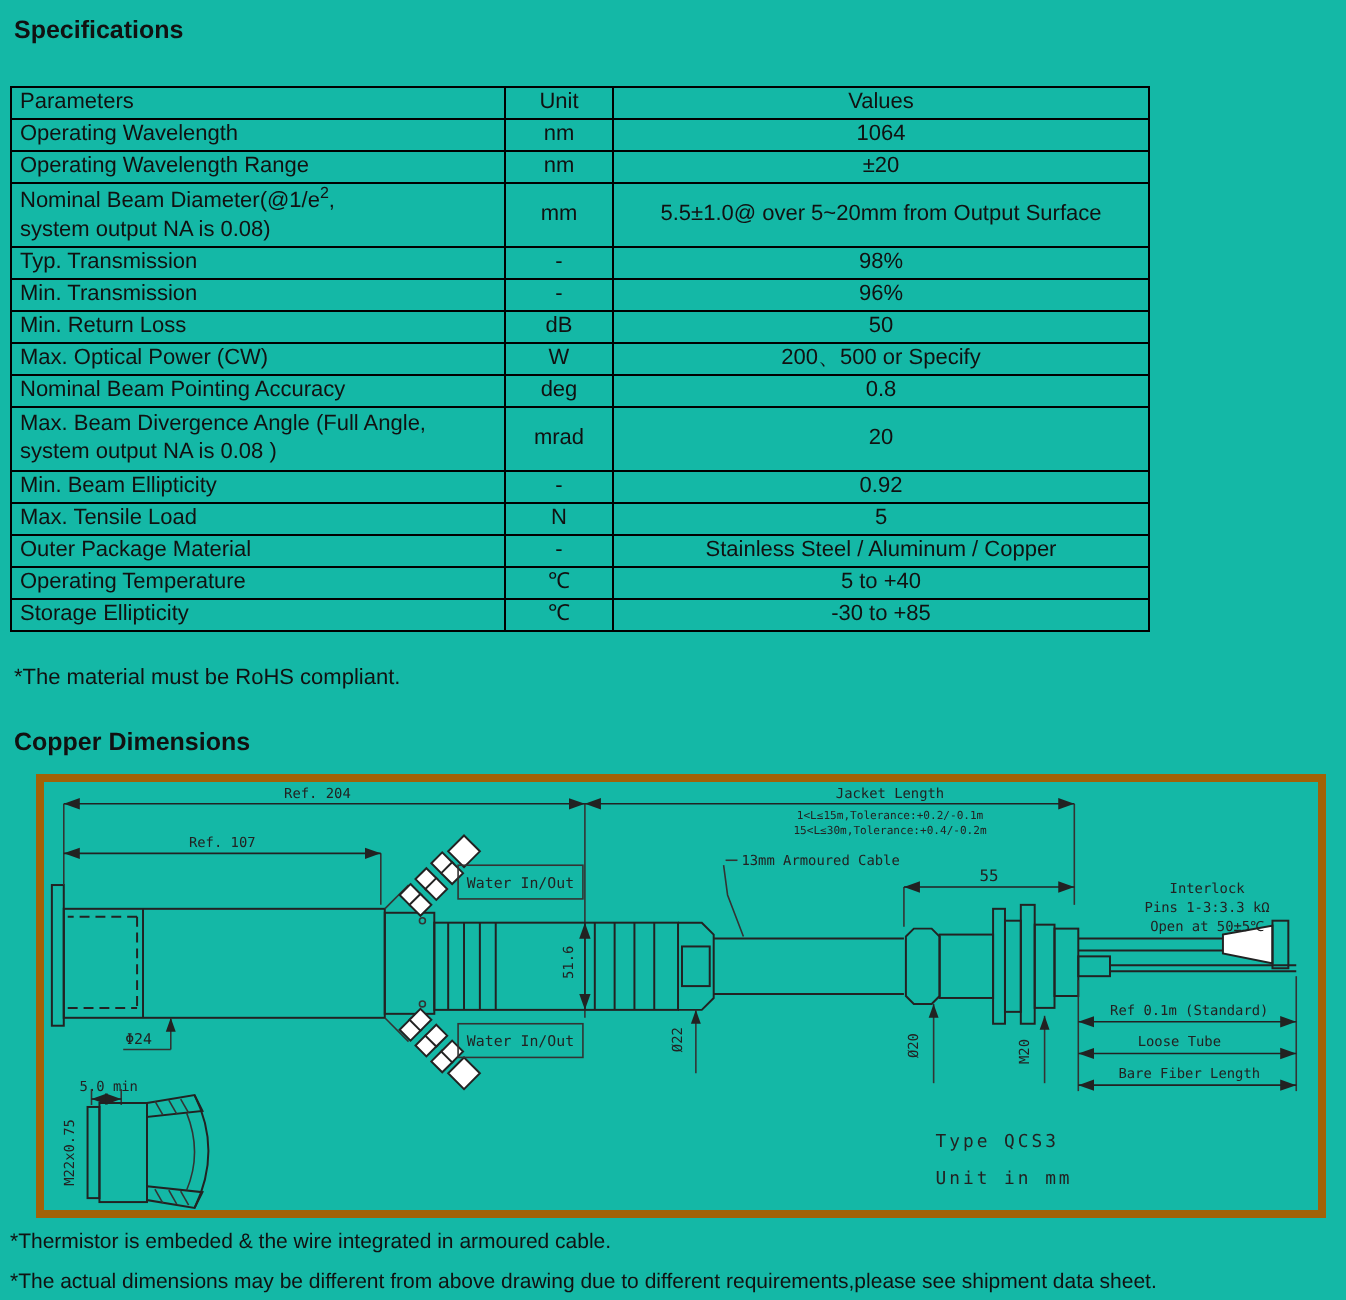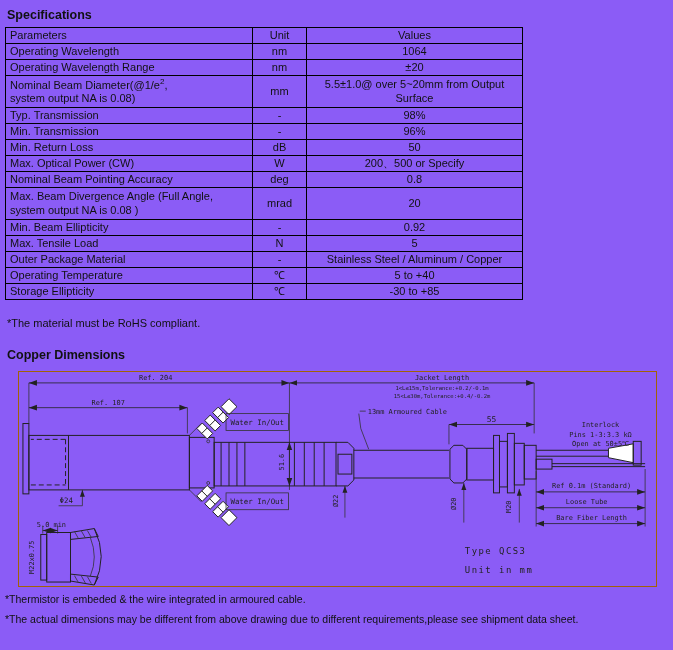--- a/index.html
+++ b/index.html
@@ -1,34 +1,34 @@
 <!DOCTYPE html>
 <html><head>
 <meta charset="utf-8">
 <style>
   html,body{margin:0;padding:0;background:#fff;color:#111;}
-  .page{position:relative;width:673px;height:650px;background:#8b5cf6;
+  .page{position:relative;width:673px;height:650px;background:#14b8a6;
         font-family:"Liberation Sans",sans-serif;overflow:hidden;}
   .inner{padding:6px 0 0 5px;}
   h2.sect{font-size:12.5px;font-weight:bold;margin:0 0 0 2px;color:#111;}
   #spec-title{margin-top:2px;}
-  table.spec{border-collapse:collapse;width:518px;margin-top:5px;
+  table.spec{border-collapse:collapse;width:570px;margin-top:21px;
              font-size:11px;color:#111;table-layout:fixed;}
   table.spec td{border:1.6px solid #000;padding:0 4px;height:15px;line-height:1.25;overflow:hidden;}
   table.spec tr.tall td{height:31px;}
   td.p{width:238px;text-align:left;}
   td.u{width:45px;text-align:center;}
   td.v{text-align:center;}
   tr.hdr td.p{padding-left:4px;}
   tr.hdr td.u,tr.hdr td.v{text-align:center;}
   sup{font-size:8px;}
   .note{font-size:11px;color:#111;margin-left:2px;}
   #note-rohs{margin-top:17px;}
   #pkg-title{margin-top:19px;}
-  .diagram-box{width:637px;height:214px;border:1px solid #a16207;margin:9px 0 0 13px;position:relative;}
+  .diagram-box{width:637px;height:214px;border:4px solid #a16207;margin:9px 0 0 13px;position:relative;}
   .fnote{font-size:10.5px;margin-left:0px;}
   #note-dims{margin-top:8px;}
   #note-therm{margin-top:6px;}
   svg text{fill:#222;font-family:"DejaVu Sans Mono",monospace;}
   svg .ln{stroke:#222;stroke-width:1;fill:none;}
   svg .thin{stroke:#333;stroke-width:0.8;fill:none;}
   svg .dsh{stroke:#222;stroke-width:1;fill:none;stroke-dasharray:5 3;}
   svg .dim{stroke:#222;stroke-width:0.8;fill:none;marker-start:url(#ar);marker-end:url(#ar);}
   svg .f55{font-size:5.6px;}
   svg .f7{font-size:7px;}

